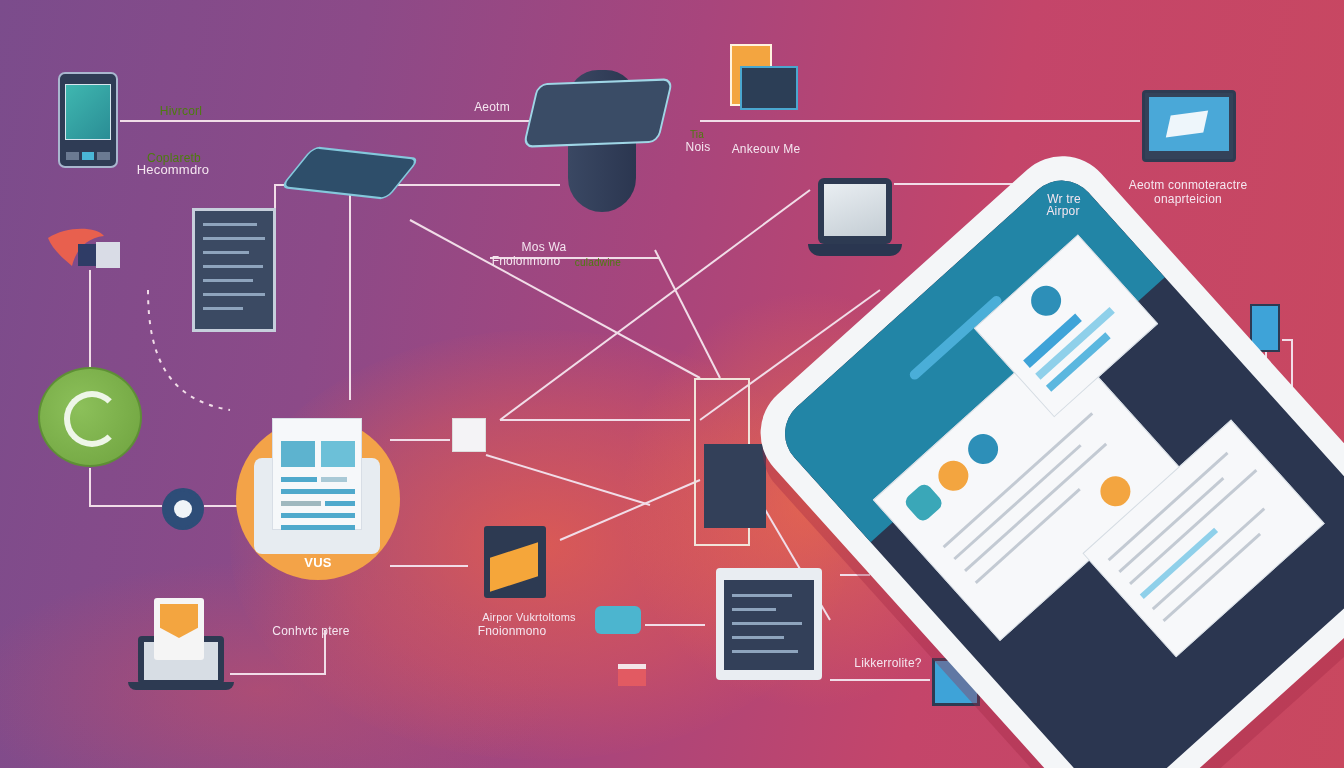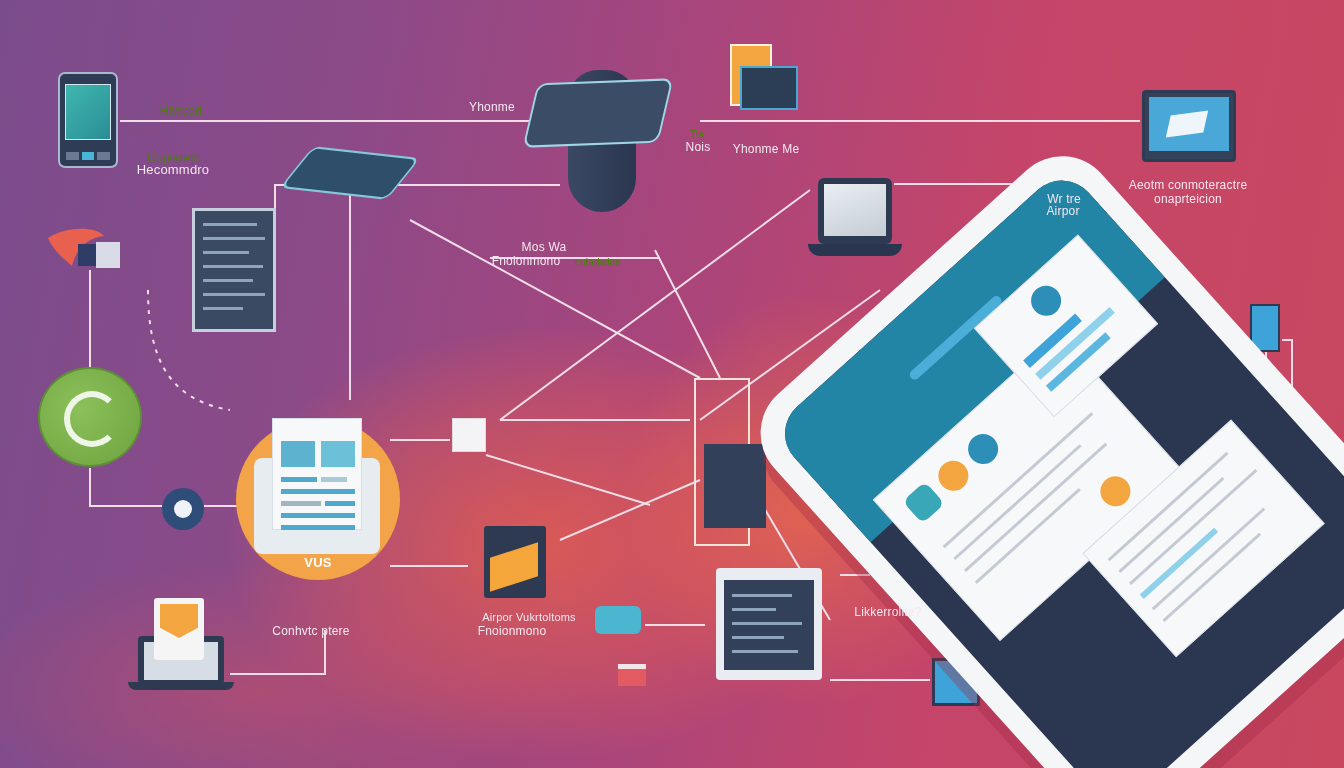--- a/index.html
+++ b/index.html
@@ -214,27 +214,27 @@
         <i style="left:14px;top:68px;width:100px;height:6px;background:#8fd0ea"></i>
       <i style="left:14px;top:86px;width:150px"></i>
         <i style="left:14px;top:102px;width:130px"></i>
     </div>
   </div>
 </div>
 
 <div class="lbl dim" style="left:146px;top:104px;width:70px">Hivrcorl</div>
 <div class="lbl dim" style="left:132px;top:151px;width:84px">Coplaretb</div>
 <div class="lbl" style="left:126px;top:163px;width:94px;font-size:13px">Hecommdro</div>
-<div class="lbl" style="left:462px;top:100px;width:60px">Yhonme</div>
+<div class="lbl" style="left:462px;top:100px;width:60px">Aeotm</div>
 <div class="lbl dim" style="left:680px;top:128px;width:34px;font-size:10px">Tia</div>
 <div class="lbl" style="left:676px;top:140px;width:44px">Nois</div>
-<div class="lbl" style="left:726px;top:142px;width:80px">Yhonme Me</div>
+<div class="lbl" style="left:726px;top:142px;width:80px">Ankeouv Me</div>
 <div class="lbl" style="left:1108px;top:178px;width:160px">Aeotm conmoteractre</div>
 <div class="lbl" style="left:1138px;top:192px;width:100px">onaprteicion</div>
 <div class="lbl" style="left:1034px;top:192px;width:60px">Wr tre</div>
 <div class="lbl" style="left:1030px;top:204px;width:66px">Airpor</div>
 <div class="lbl" style="left:514px;top:240px;width:60px">Mos Wa</div>
 <div class="lbl" style="left:484px;top:254px;width:84px">Fnoionmono</div>
 <div class="lbl dim" style="left:566px;top:256px;width:64px;font-size:10px">culadwine</div>
 <div class="lbl" style="left:456px;top:610px;width:146px;font-size:11px">Airpor Vukrtoltoms</div>
 <div class="lbl" style="left:470px;top:624px;width:84px">Fnoionmono</div>
 <div class="lbl" style="left:266px;top:624px;width:90px">Conhvtc ptere</div>
-<div class="lbl" style="left:846px;top:605px;width:84px">Likkerrolite?</div>
+<div class="lbl" style="left:846px;top:656px;width:84px">Likkerrolite?</div>
 
 </body></html>

